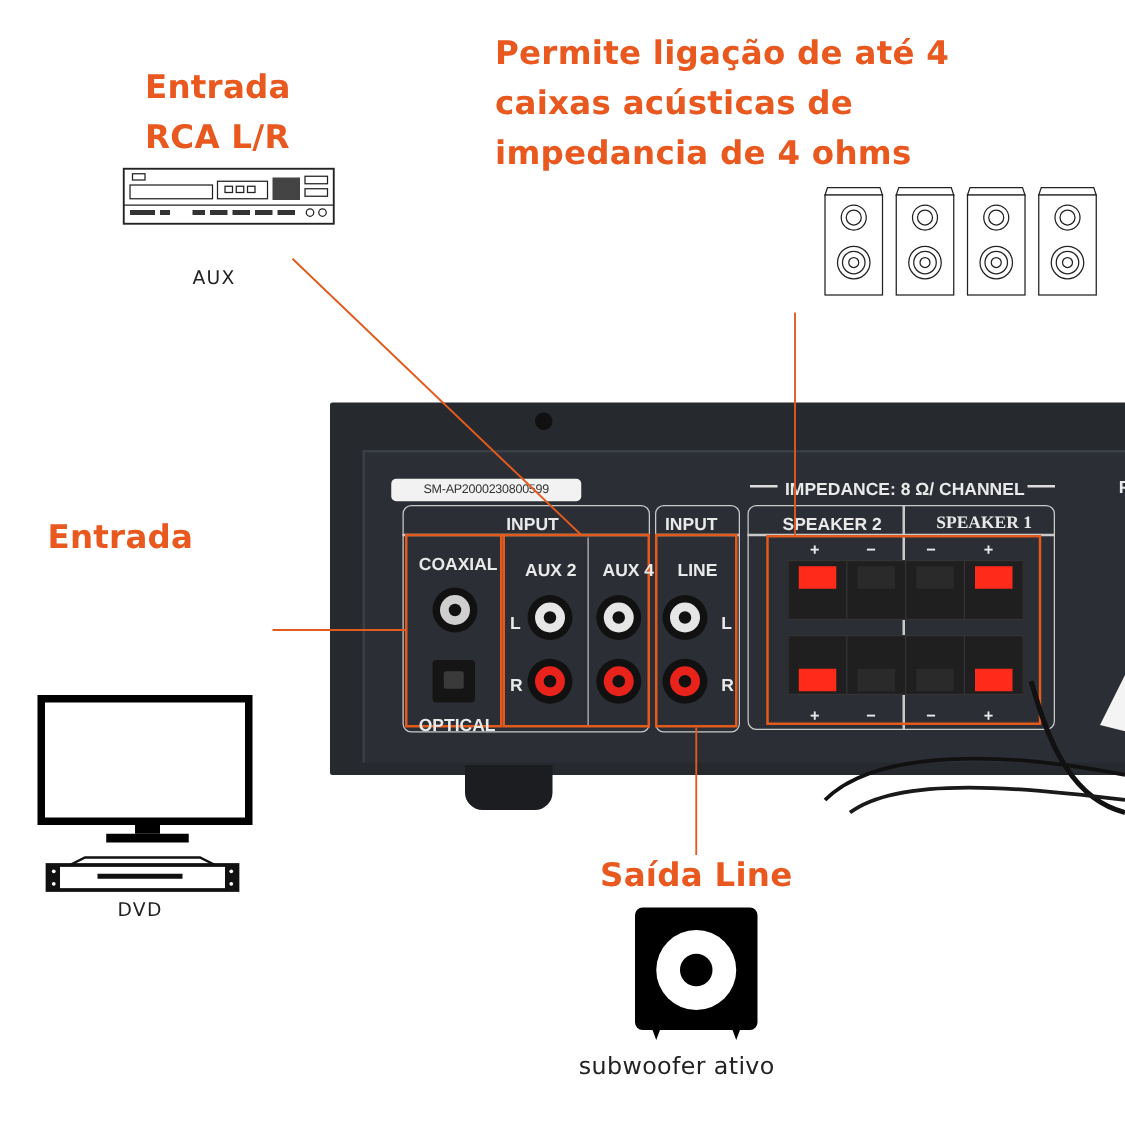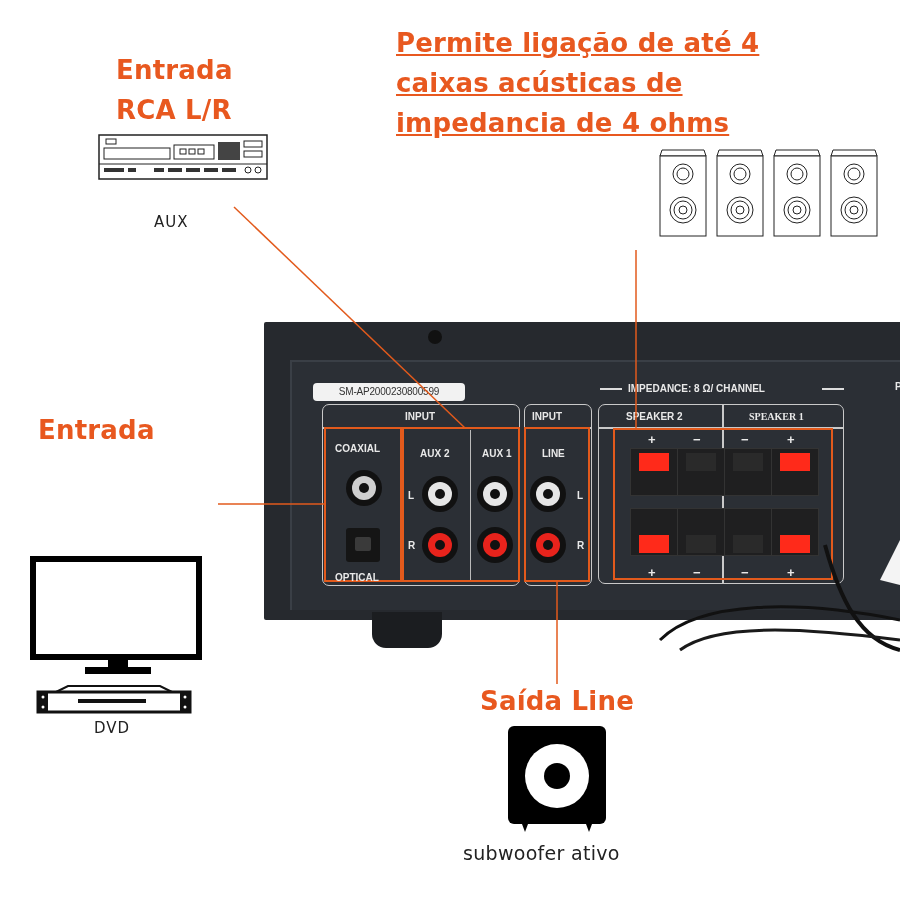--- a/index.html
+++ b/index.html
@@ -7,21 +7,21 @@
   body { position: relative; font-family: "Liberation Sans", sans-serif; }
   .abs { position: absolute; }
   .callout { color: #e8581f; font-family: "DejaVu Sans", sans-serif; font-weight: bold; font-size: 26px; line-height: 50px; white-space: nowrap; letter-spacing: 0.2px; }
   .caption { color: #222; font-family: "DejaVu Sans", sans-serif; font-size: 15px; letter-spacing: 1px; }
   svg { position: absolute; overflow: visible; }
 
   
   .amp { left: 264px; top: 322px; width: 660px; height: 298px; background: #26292e; border-radius: 2px; }
   .amp-inner { left: 290px; top: 360px; width: 640px; height: 250px; background: #2b2f35; border-left: 2px solid #3a3f46; border-top: 2px solid #3a3f46; }
   .serial { left: 313px; top: 383px; width: 152px; height: 18px; background: #f2f2f2; border-radius: 4px; color: #333; font-size: 10px; line-height: 18px; text-align: center; letter-spacing: -0.2px; }
-  .panel-text { color: #e9e9e9; font-weight: bold; font-size: 10px; white-space: nowrap; }
+  .panel-text { color: #e9e9e9; font-weight: bold; font-size: 14px; white-space: nowrap; }
   .frame { border: 1.5px solid #c9c9c9; border-radius: 7px; }
   .orange-box { border: 2px solid #e25a1c; }
   .rca { width: 36px; height: 36px; border-radius: 50%; background: #111; }
   .rca .ring { position: absolute; left: 6px; top: 6px; width: 24px; height: 24px; border-radius: 50%; }
   .rca .hole { position: absolute; left: 13px; top: 13px; width: 10px; height: 10px; border-radius: 50%; background: #111; }
   .terminal { width: 48px; height: 48px; background: #1f1f20; border: 1px solid #333; }
   .tab { position: absolute; left: 8px; width: 30px; height: 18px; }
   .foot { left: 372px; top: 612px; width: 70px; height: 36px; background: #1b1d20; border-radius: 0 0 14px 14px; }
 </style>
 </head>
@@ -52,21 +52,21 @@
 <div class="abs rca" style="left:346px;top:470px;">
   <div class="ring" style="background:#cfcfcf;"></div>
     <div class="hole"></div>
 </div>
 <div class="abs" style="left:346px;top:528px;width:34px;height:34px;background:#151515;border-radius:3px;">
   <div style="position:absolute;left:9px;top:9px;width:16px;height:14px;background:#3a3a3a;border-radius:2px;"></div>
 </div>
 <div class="abs panel-text" style="left:335px;top:572px;">OPTICAL</div>
 
 <div class="abs panel-text" style="left:420px;top:448px;">AUX 2</div>
-<div class="abs panel-text" style="left:482px;top:448px;">AUX 1</div>
+<div class="abs panel-text" style="left:482px;top:448px;">AUX 4</div>
 <div class="abs panel-text" style="left:408px;top:490px;">L</div>
 <div class="abs panel-text" style="left:408px;top:540px;">R</div>
 
 <div class="abs rca" style="left:422px;top:476px;">
     <div class="ring" style="background:#e6e6e6;"></div>
     <div class="hole"></div>
   </div>
 <div class="abs rca" style="left:422px;top:527px;">
     <div class="ring" style="background:#e8231c;"></div>
     <div class="hole"></div>
@@ -152,21 +152,21 @@
   <line x1="636" y1="250" x2="636" y2="428" stroke="#e25a1c" stroke-width="1.5"></line>
   <line x1="218" y1="504" x2="324" y2="504" stroke="#e25a1c" stroke-width="1.5"></line>
   <line x1="557" y1="582" x2="557" y2="684" stroke="#e25a1c" stroke-width="1.5"></line>
 </svg>
 
 <div class="abs callout" style="left:116px;top:45px;text-align:left;">
   <div>Entrada</div>
   <div style="margin-top:-10px;">RCA L/R</div>
 </div>
 
-<div class="abs callout" style="left:396px;top:18px;text-decoration:underline;">
+<div class="abs callout" style="left:396px;top:18px;">
   <div>Permite ligação de até 4</div>
   <div style="margin-top:-10px;">caixas acústicas de</div>
   <div style="margin-top:-10px;">impedancia de 4 ohms</div>
 </div>
 
 <div class="abs callout" style="left:38px;top:405px;">
   <div>Entrada</div>
 </div>
 
 <div class="abs callout" style="left:480px;top:676px;">Saída Line</div>

